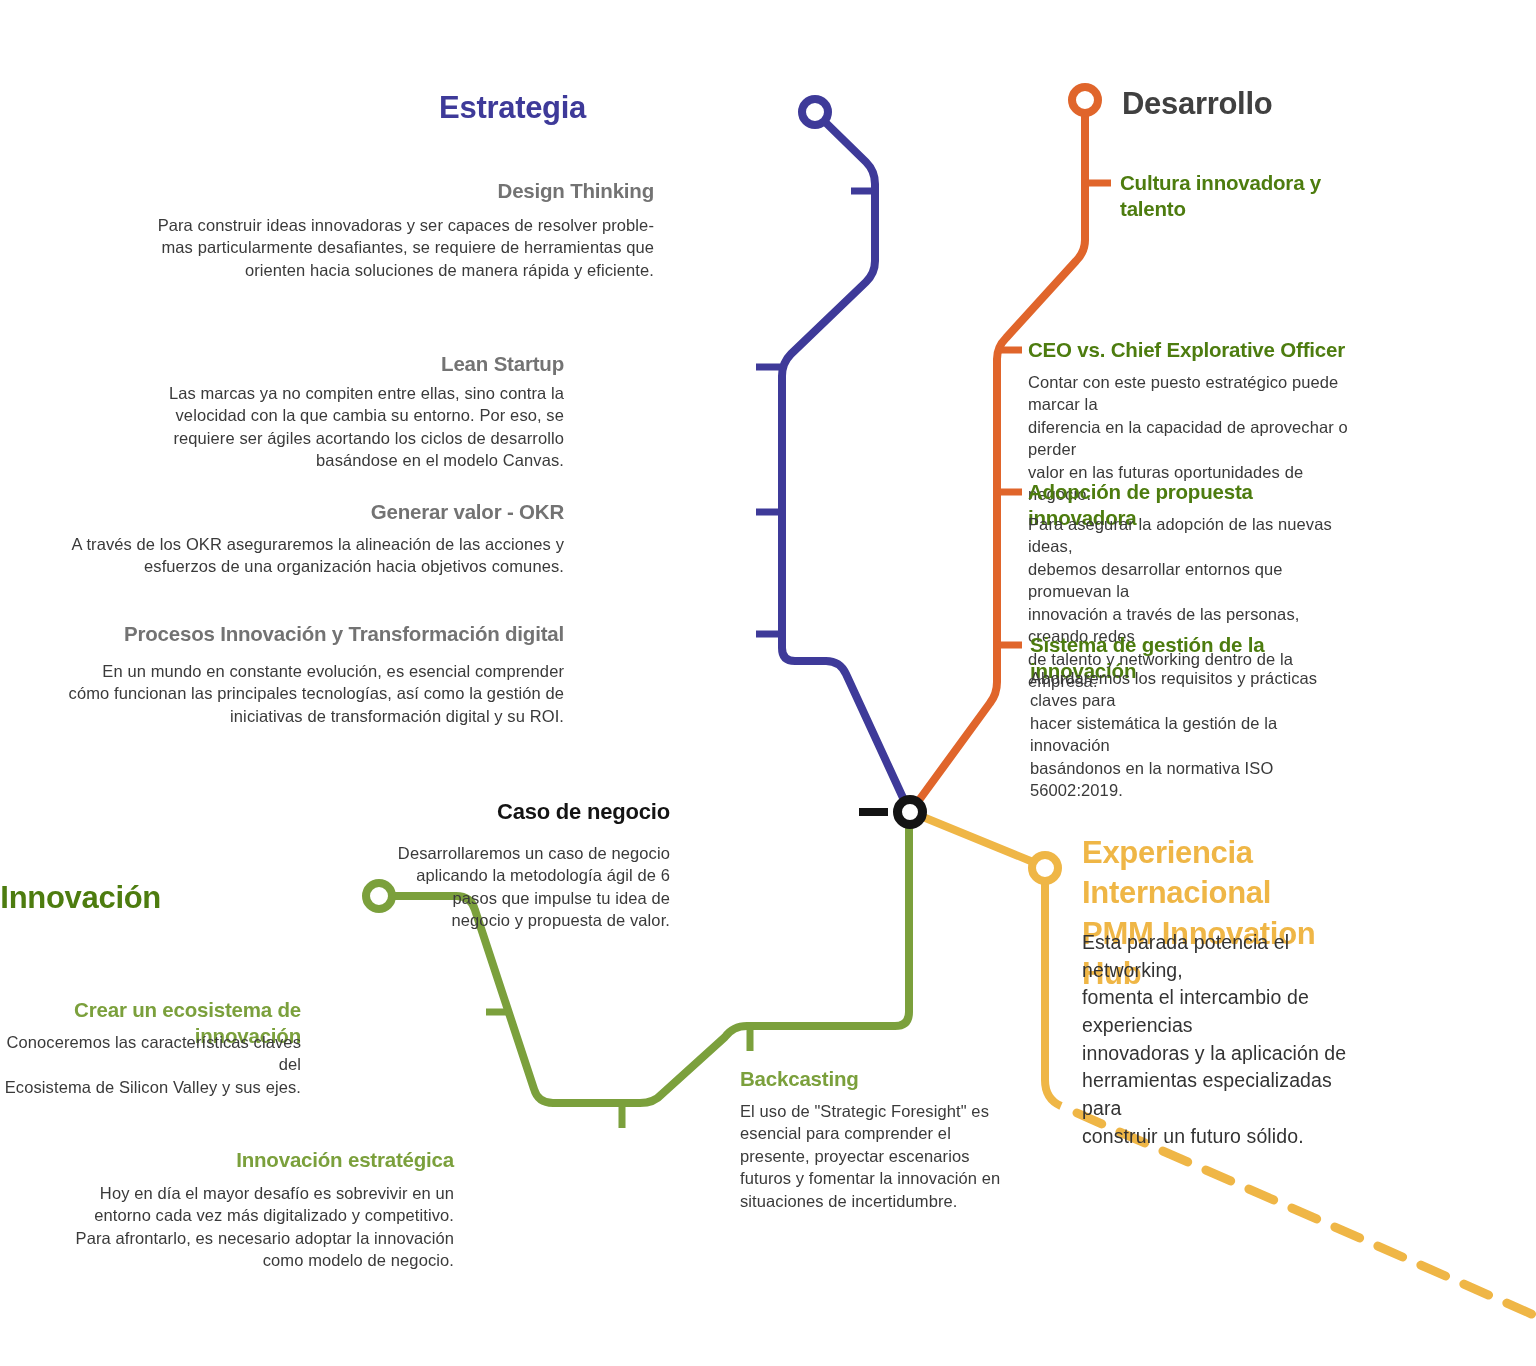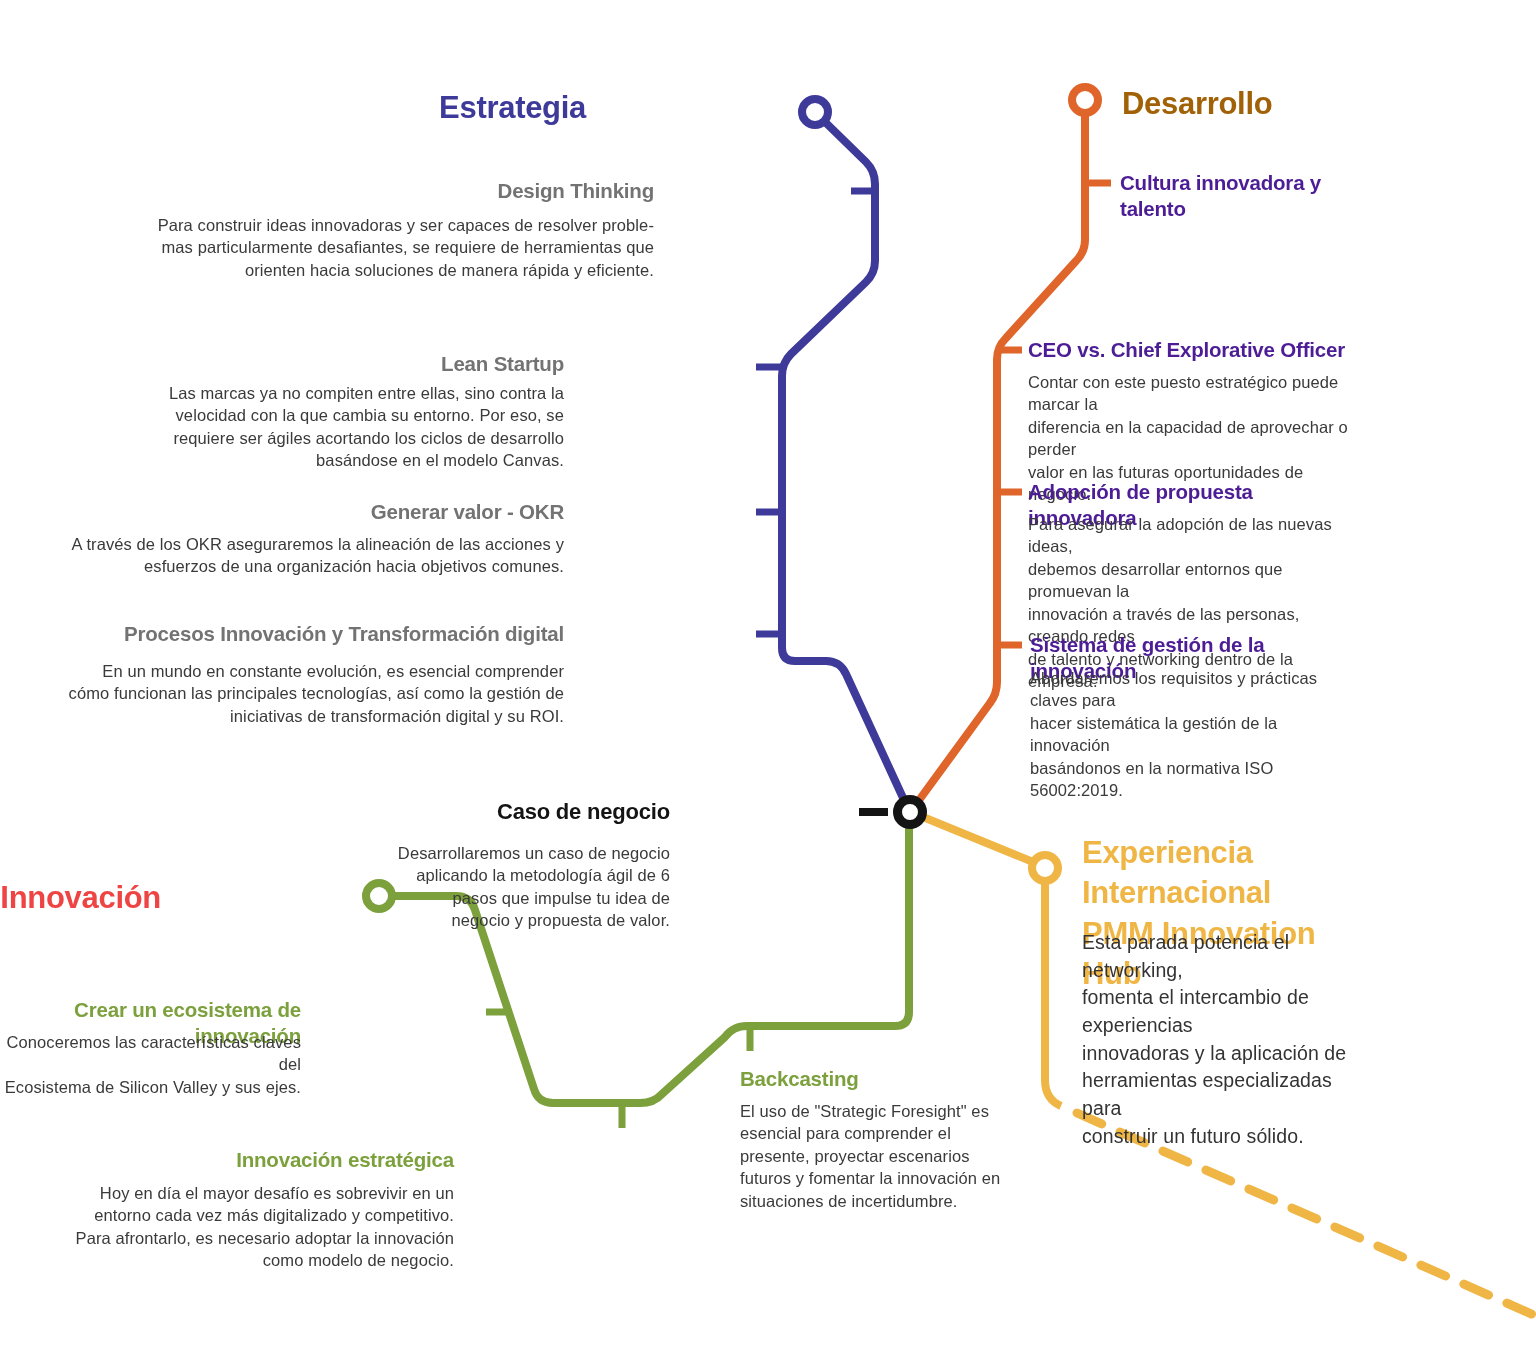--- a/index.html
+++ b/index.html
@@ -11,30 +11,30 @@
   .stage{position:absolute;inset:0;width:1360px;height:1366px;}
   svg.lines{position:absolute;left:0;top:0;}
   .abs{position:absolute;}
   .ra{text-align:right;}
   .la{text-align:left;}
   .title{
     font-size:31px;font-weight:700;letter-spacing:-0.3px;
     white-space:pre-line;line-height:1.3;
   }
   .t-indigo{color:#3E3A99;}
-  .t-orange{color:#a16207;}
-  .t-green{color:#ef4444;}
+  .t-orange{color:#404040;}
+  .t-green{color:#4d7c0f;}
   .t-amber{color:#EFB646;}
   .t-black{color:#141414;}
   .station-h{
     font-size:20.5px;font-weight:700;letter-spacing:-0.2px;
     white-space:pre-line;line-height:1.25;
   }
   .h-indigo{color:#737373;}
-  .h-orange{color:#4c1d95;}
+  .h-orange{color:#4d7c0f;}
   .h-green{color:#7BA03C;}
   .station-p{
     font-size:16.5px;color:#3A3A3A;line-height:1.36;
     white-space:pre-line;letter-spacing:0.1px;
   }
   .station-p.big{font-size:19.5px;line-height:1.42;color:#333;}
   .caso-title{font-size:22px;font-weight:700;letter-spacing:-0.2px;}
 </style>
 </head>
 <body>

